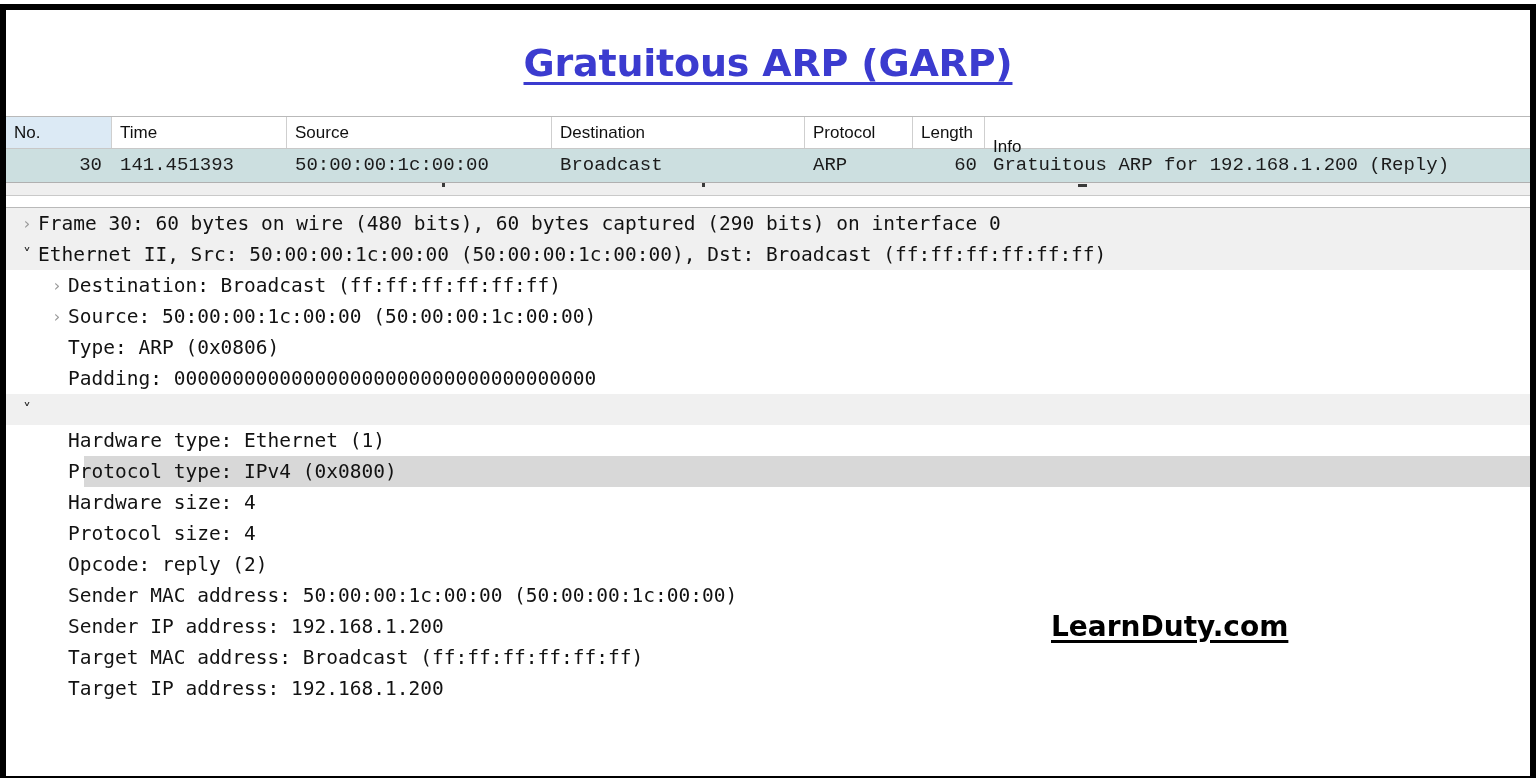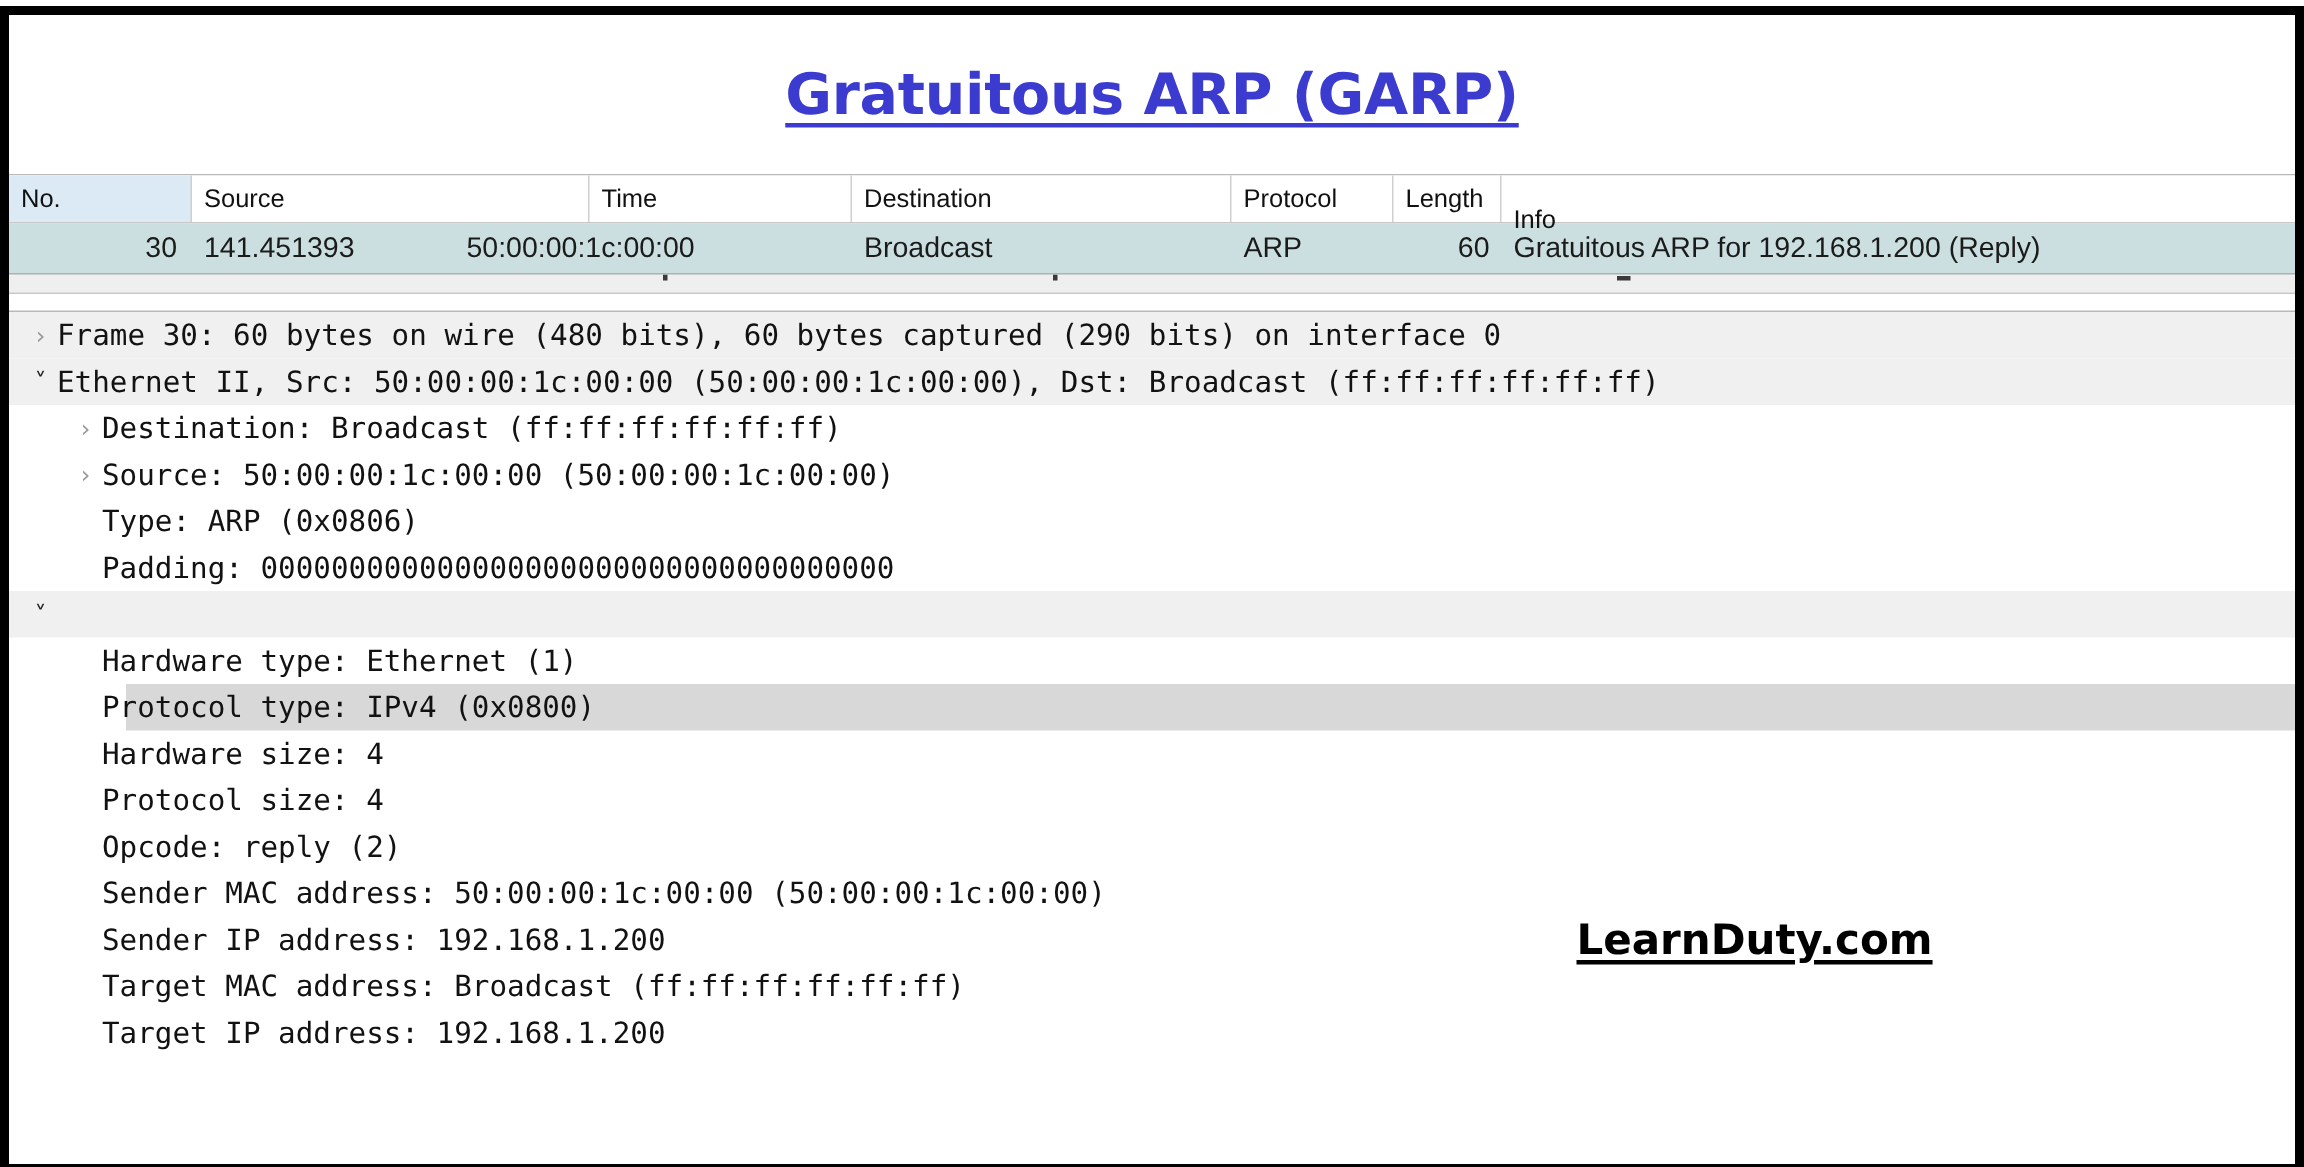--- a/index.html
+++ b/index.html
@@ -68,36 +68,36 @@
     white-space: nowrap;
   }
   .plist-header .col.sorted { background: #dceaf5; }
   .plist-header .col.last { border-right: none; margin-top: 28px; }
 
   .plist-row {
     display: flex;
     height: 33px;
     align-items: center;
     background: #ccdfe0;
-    font-family: Liberation Sans, sans-serif;
+    font-family: Liberation Mono, monospace;
     font-size: 19px;
     color: #1b1b1b;
     white-space: nowrap;
   }
   .plist-row .cell {
     box-sizing: border-box;
     height: 33px;
     line-height: 33px;
     padding-left: 8px;
     overflow: hidden;
   }
   .plist-row .cell.num { text-align: right; padding-right: 10px; padding-left: 0; }
   .plist-row .cell.len { text-align: right; padding-right: 8px; padding-left: 0; }
 
-  .col-no    { width: 122px; }
+  .col-no    { width: 106px; }
   .col-time  { width: 175px; }
   .col-src   { width: 265px; }
   .col-dst   { width: 253px; }
   .col-proto { width: 108px; }
   .col-len   { width: 72px; }
   .col-info  { flex: 1 1 auto; }
 
   
   .plist-remnant {
     height: 12px;
@@ -182,22 +182,22 @@
 
 <div id="frame">
 
   <div class="title-wrap">
     <div class="title">Gratuitous ARP (GARP)</div>
   </div>
 
   <div class="packet-list">
     <div class="plist-header" id="plist-header">
         <div class="col col-no sorted">No.</div>
+        <div class="col col-time">Time</div>
         <div class="col col-src">Source</div>
-        <div class="col col-time">Time</div>
         <div class="col col-dst">Destination</div>
         <div class="col col-proto">Protocol</div>
         <div class="col col-len">Length</div>
         <div class="col col-info last">Info</div>
       </div>
     <div class="plist-row" id="plist-row">
         <div class="cell col-no num">30</div>
         <div class="cell col-time">141.451393</div>
         <div class="cell col-src">50:00:00:1c:00:00</div>
         <div class="cell col-dst">Broadcast</div>

